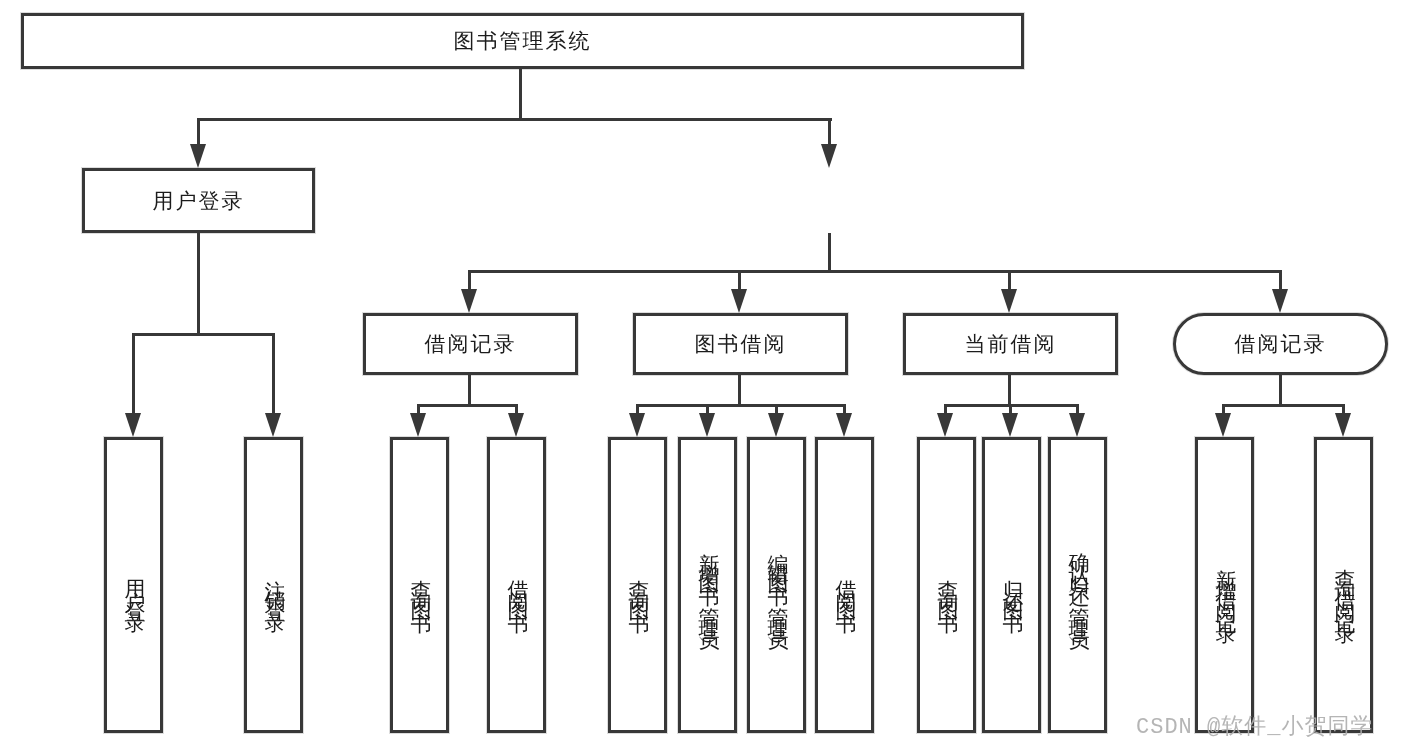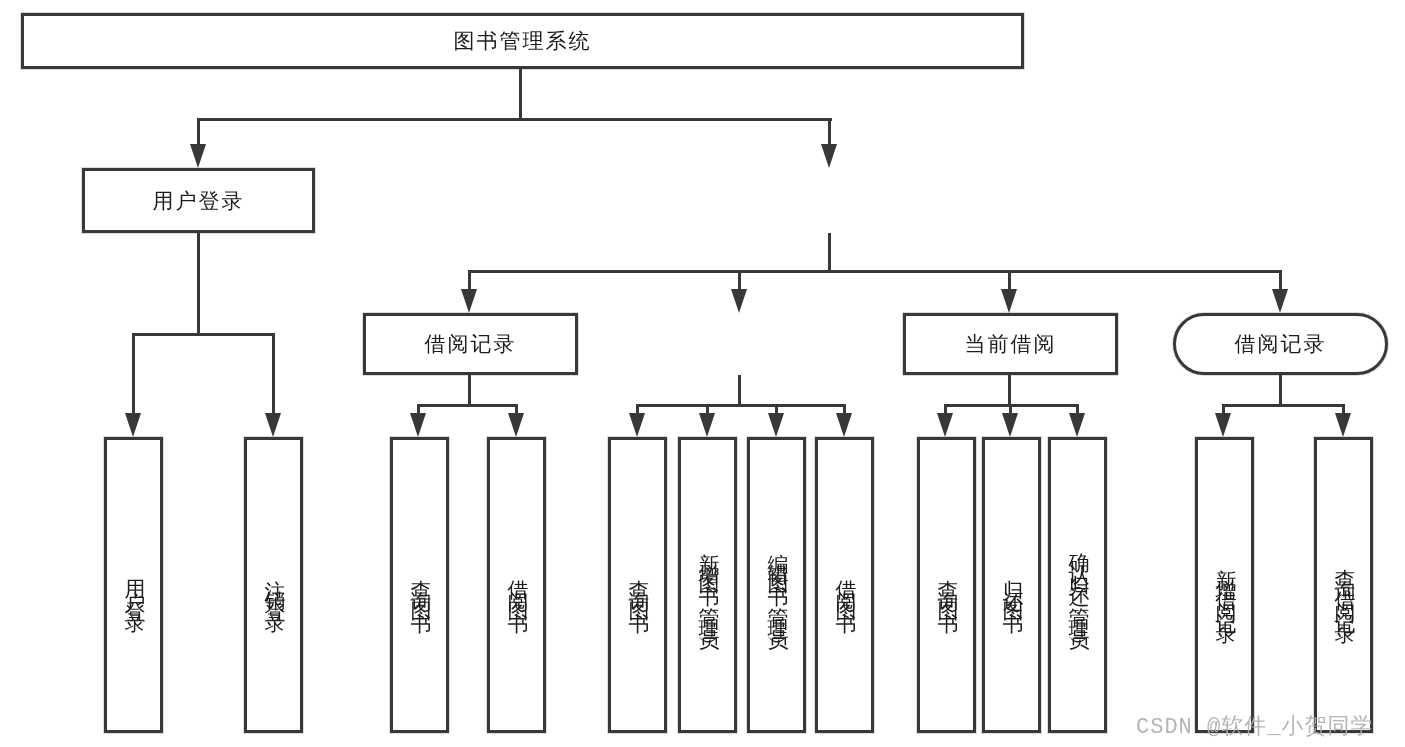--- a/index.html
+++ b/index.html
@@ -98,20 +98,23 @@
   <div class="vline" style="left:738px; top:270px; height:22px;"></div>
   <div class="arrow" style="left:731px; top:289px;"></div>
   <div class="vline" style="left:1008px; top:270px; height:22px;"></div>
   <div class="arrow" style="left:1001px; top:289px;"></div>
   <div class="vline" style="left:1279px; top:270px; height:22px;"></div>
   <div class="arrow" style="left:1272px; top:289px;"></div>
 
   <div class="box" style="left:363px; top:313px; width:215px; height:62px;">
     <span class="hlabel">借阅记录</span>
   </div>
+  <div class="box" style="left:633px; top:313px; width:215px; height:62px;">
+    <span class="hlabel">图书借阅</span>
+  </div>
   <div class="box" style="left:903px; top:313px; width:215px; height:62px;">
     <span class="hlabel">当前借阅</span>
   </div>
   <div class="box" style="left:1173px; top:313px; width:215px; height:62px;border-radius:31px;">
     <span class="hlabel">借阅记录</span>
   </div>
 
   <div class="vline" style="left:468px; top:375px; height:32px;"></div>
   <div class="hline" style="left:417px; top:404px; width:101px;"></div>
   <div class="vline" style="left:417px; top:404px; height:12px;"></div>

